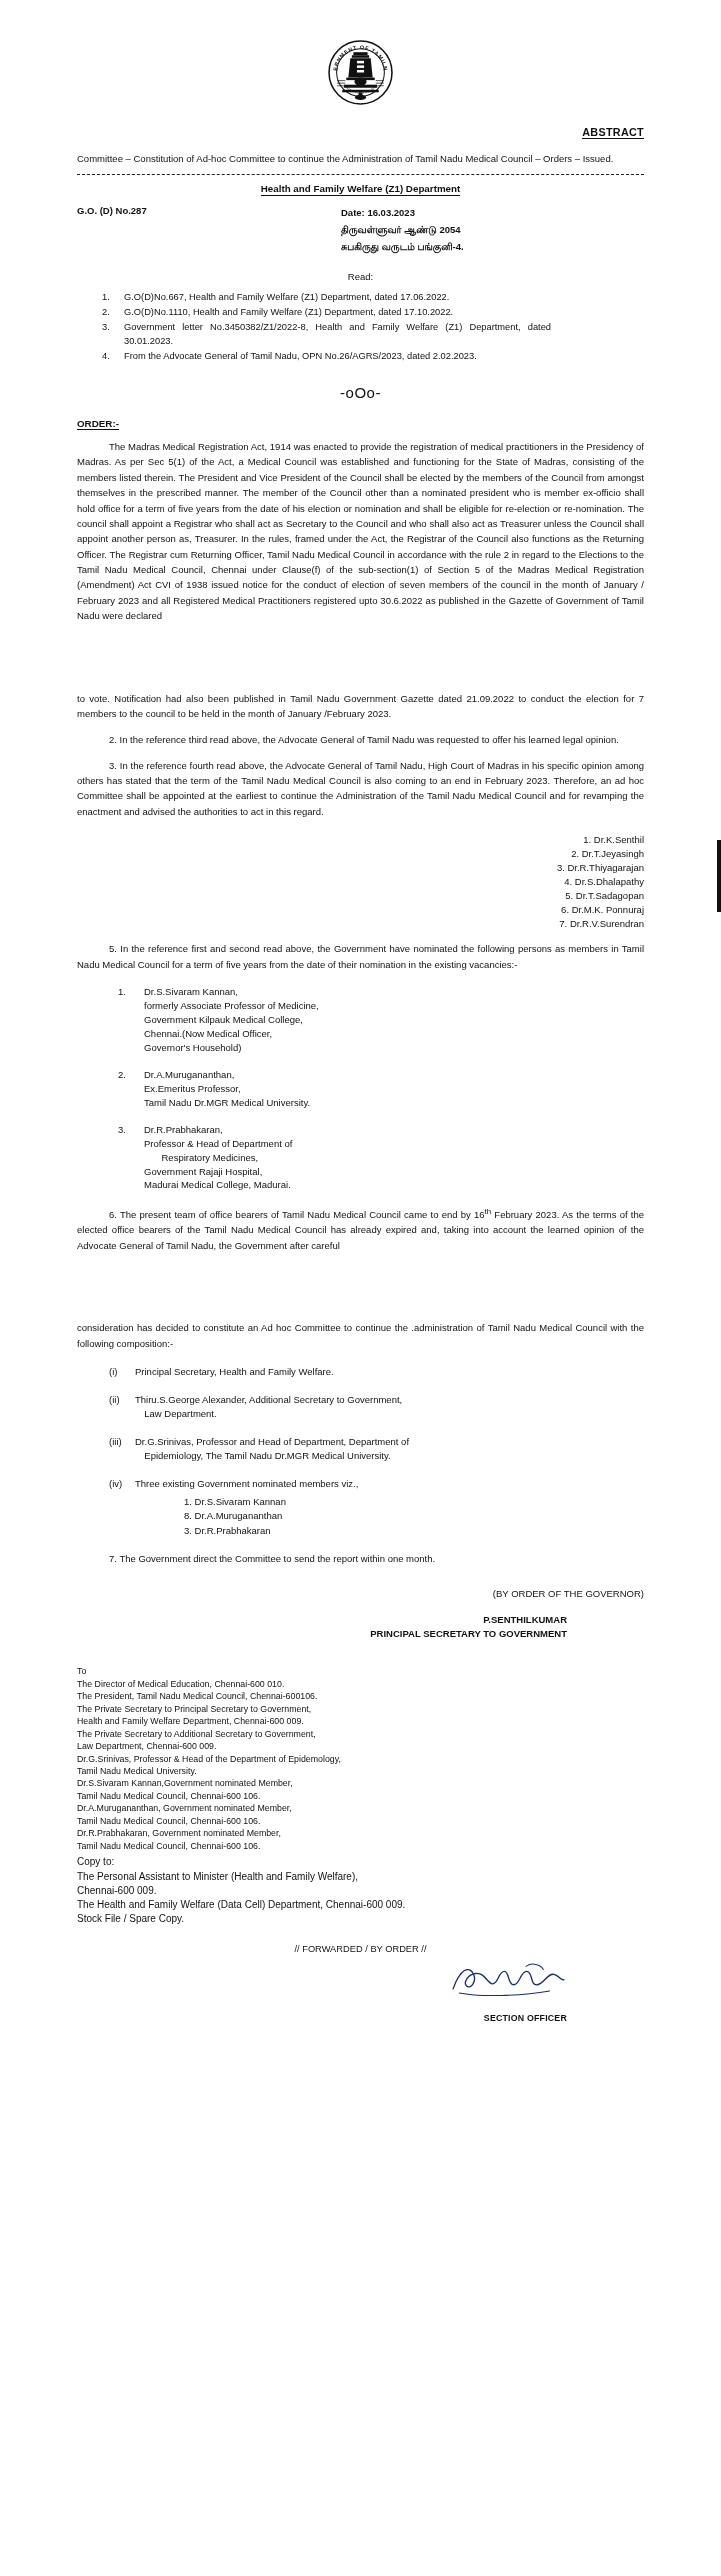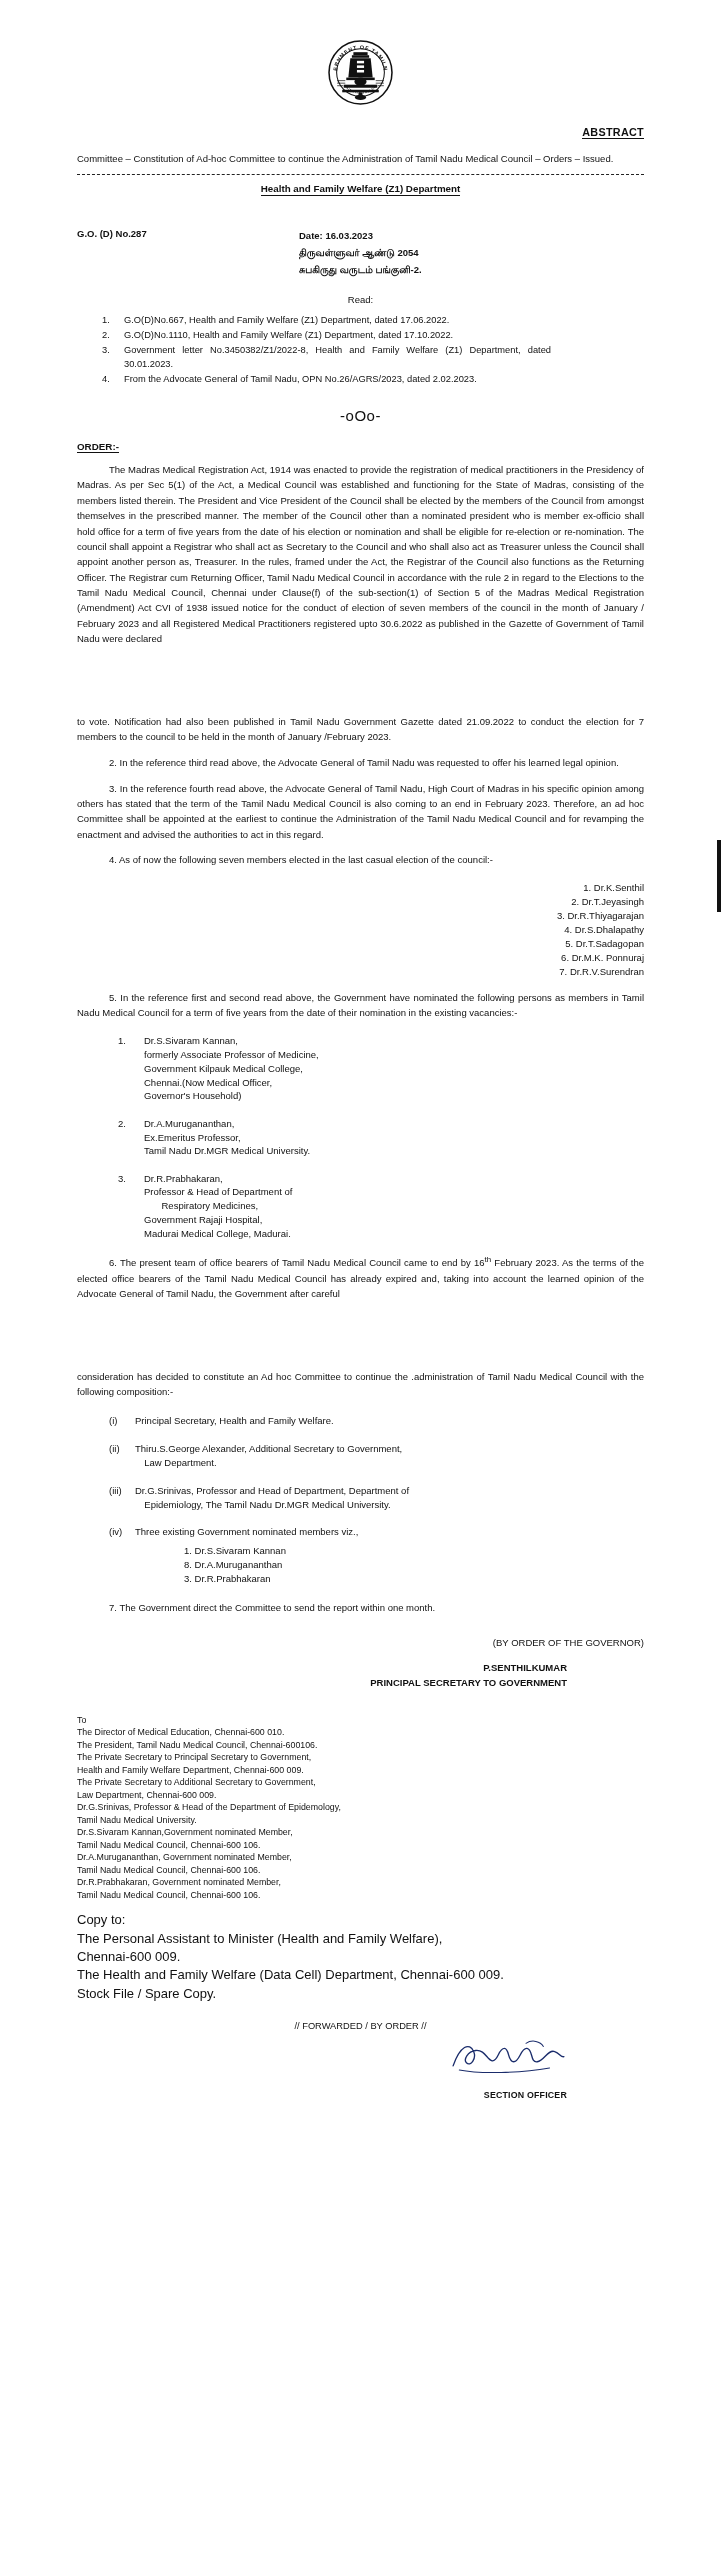--- a/index.html
+++ b/index.html
@@ -58,23 +58,24 @@
     width:100%;
   }
   .dept{
     margin-top:8.2px;
     text-align:center;
     font-size:9.8px;
     font-weight:bold;
   }
   .dept span{border-bottom:1px solid #111;padding-bottom:0.5px;}
   .gorow{
-    margin-top:34px;
+    margin-top:11px;
     display:flex;
     align-items:flex-start;
+    gap:42px;
   }
   .gono{
     font-size:9.5px;
     font-weight:bold;
     width:222px;
     flex:0 0 222px;
   }
   .datecol{
     font-size:9.5px;
     line-height:1.75;
@@ -205,21 +206,21 @@
   }
   .signblock .nm{font-weight:bold;}
   .signblock .ttl{font-weight:bold;}
   .dist{
     margin-top:24px;
     font-size:8.8px;
     line-height:1.42;
   }
   .dist .lbl{font-size:8.8px;}
   .dist .row{white-space:pre-wrap;}
-  .copyto{margin-top:10px;font-size:13px;line-height:1.42;}
+  .copyto{margin-top:3px;font-size:10px;line-height:1.42;}
   .forwarded{
     margin-top:17.5px;
     text-align:center;
     font-size:9.3px;
   }
   .sigarea{
     margin-top:5.2px;
     position:relative;
     height:77px;
   }
@@ -304,21 +305,21 @@
 
     <div class="dashrule"></div>
 
     <div class="dept"><span>Health and Family Welfare (Z1) Department</span></div>
 
     <div class="gorow">
       <div class="gono">G.O. (D) No.287</div>
       <div class="datecol">
         <div>Date: 16.03.2023</div>
         <div class="tamil">திருவள்ளுவர் ஆண்டு 2054</div>
-        <div class="tamil">சுபகிருது வருடம் பங்குனி-2.</div>
+        <div class="tamil">சுபகிருது வருடம் பங்குனி-4.</div>
       </div>
     </div>
 
     <div class="readlbl">Read:</div>
 
     <ol class="readlist">
       <li>G.O(D)No.667, Health and Family Welfare (Z1) Department, dated 17.06.2022.</li>
       <li>G.O(D)No.1110, Health and Family Welfare (Z1) Department, dated 17.10.2022.</li>
       <li>Government letter No.3450382/Z1/2022-8, Health and Family Welfare (Z1) Department, dated 30.01.2023.</li>
       <li>From the Advocate General of Tamil Nadu, OPN No.26/AGRS/2023, dated 2.02.2023.</li>
@@ -334,21 +335,20 @@
   </div>
 
   <div class="sheet">
 
     <p class="body noindent">to vote.  Notification had also been published in Tamil Nadu Government Gazette dated 21.09.2022 to conduct the election for 7 members to the council to be held in the month of January /February 2023.</p>
 
     <p class="body">2. In the reference third read above, the Advocate General of Tamil Nadu was requested to offer his learned legal opinion.</p>
 
     <p class="body">3. In the reference fourth read above, the Advocate General of Tamil Nadu, High Court of Madras in his specific opinion among others has stated that the term of the Tamil Nadu Medical Council is also coming to an end in February 2023. Therefore, an ad hoc Committee shall be appointed at the earliest to continue the Administration of the Tamil Nadu Medical Council and for revamping the enactment and advised the authorities to act in this regard.</p>
 
-    <p class="body">4. As of now the following seven members elected in the last casual election of the council:-</p>
 
     <ul class="namelist">
       <li>1. Dr.K.Senthil</li>
       <li>2. Dr.T.Jeyasingh</li>
       <li>3. Dr.R.Thiyagarajan</li>
       <li>4. Dr.S.Dhalapathy</li>
       <li>5. Dr.T.Sadagopan</li>
       <li>6. Dr.M.K. Ponnuraj</li>
       <li>7. Dr.R.V.Surendran</li>
     </ul>

